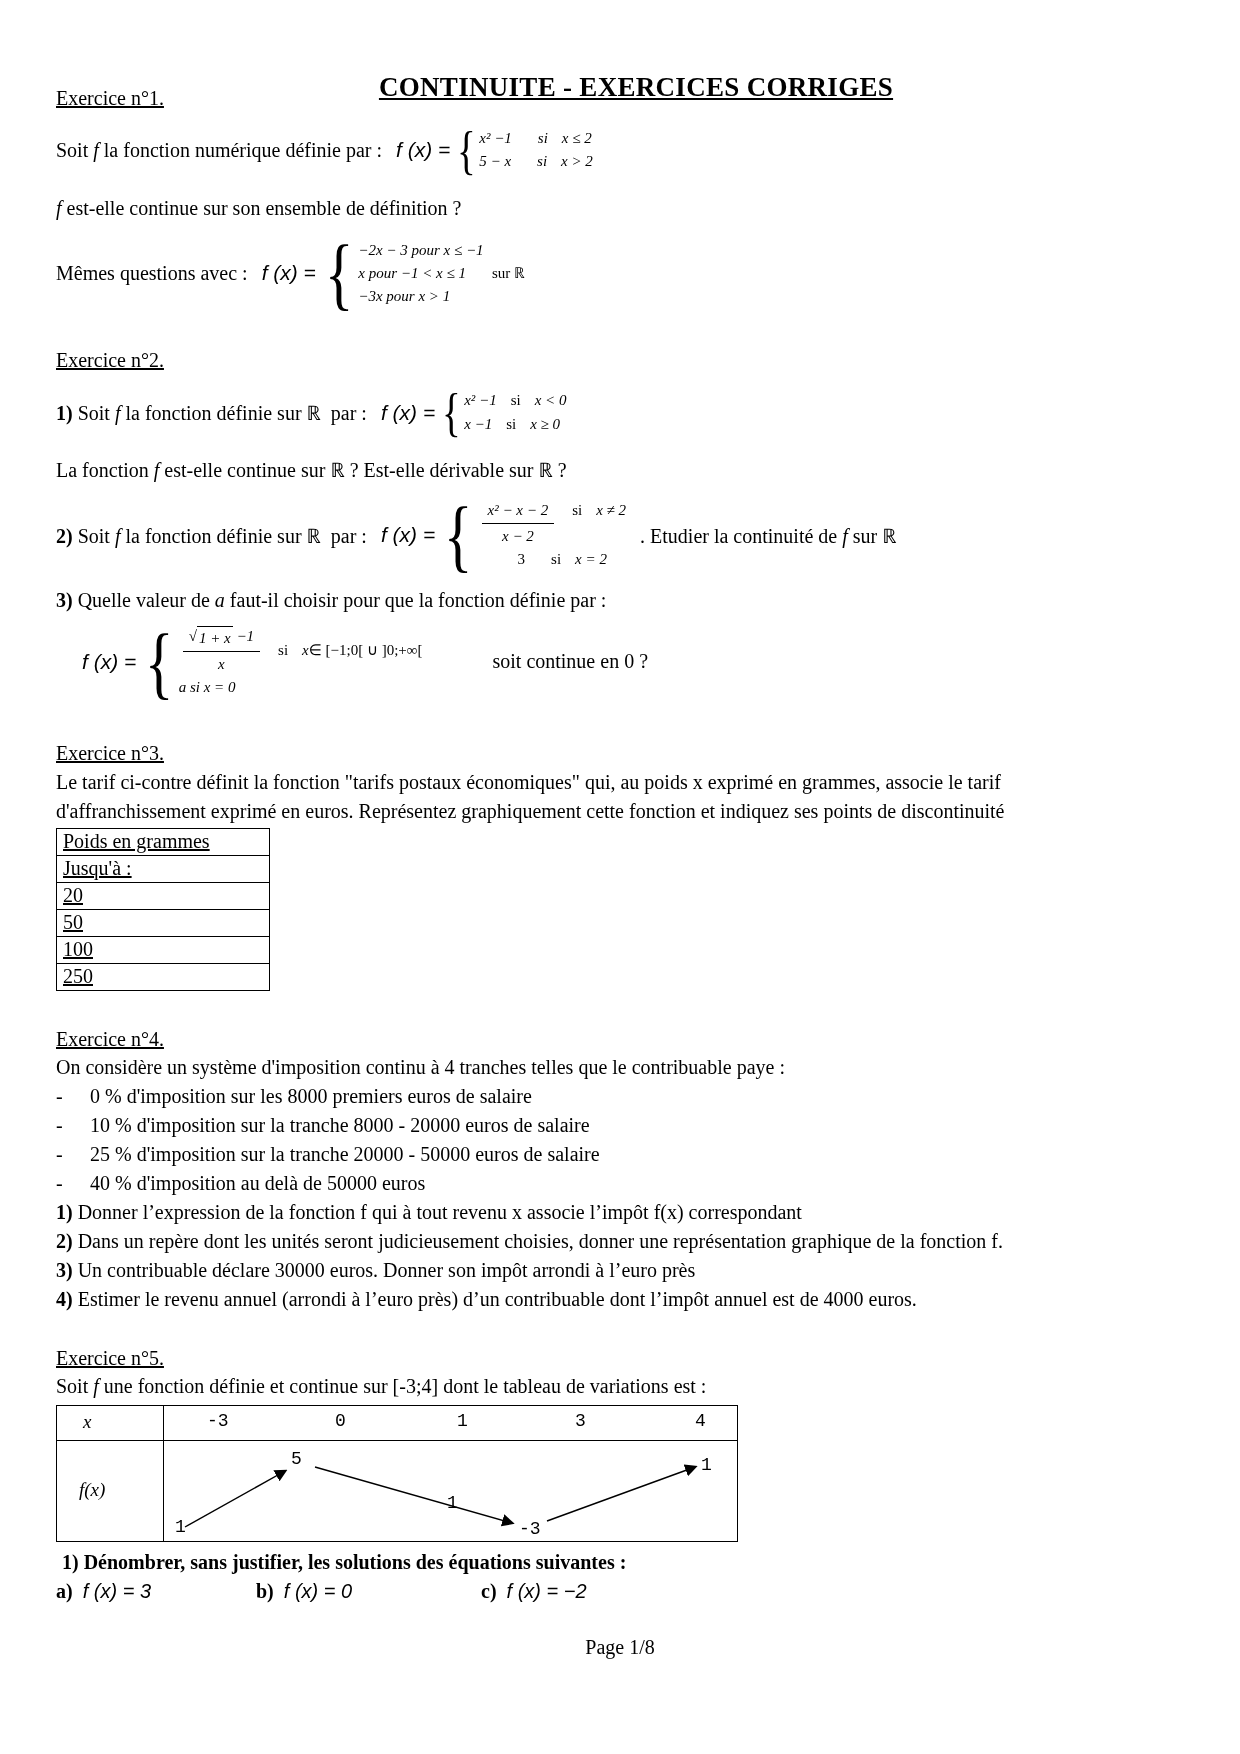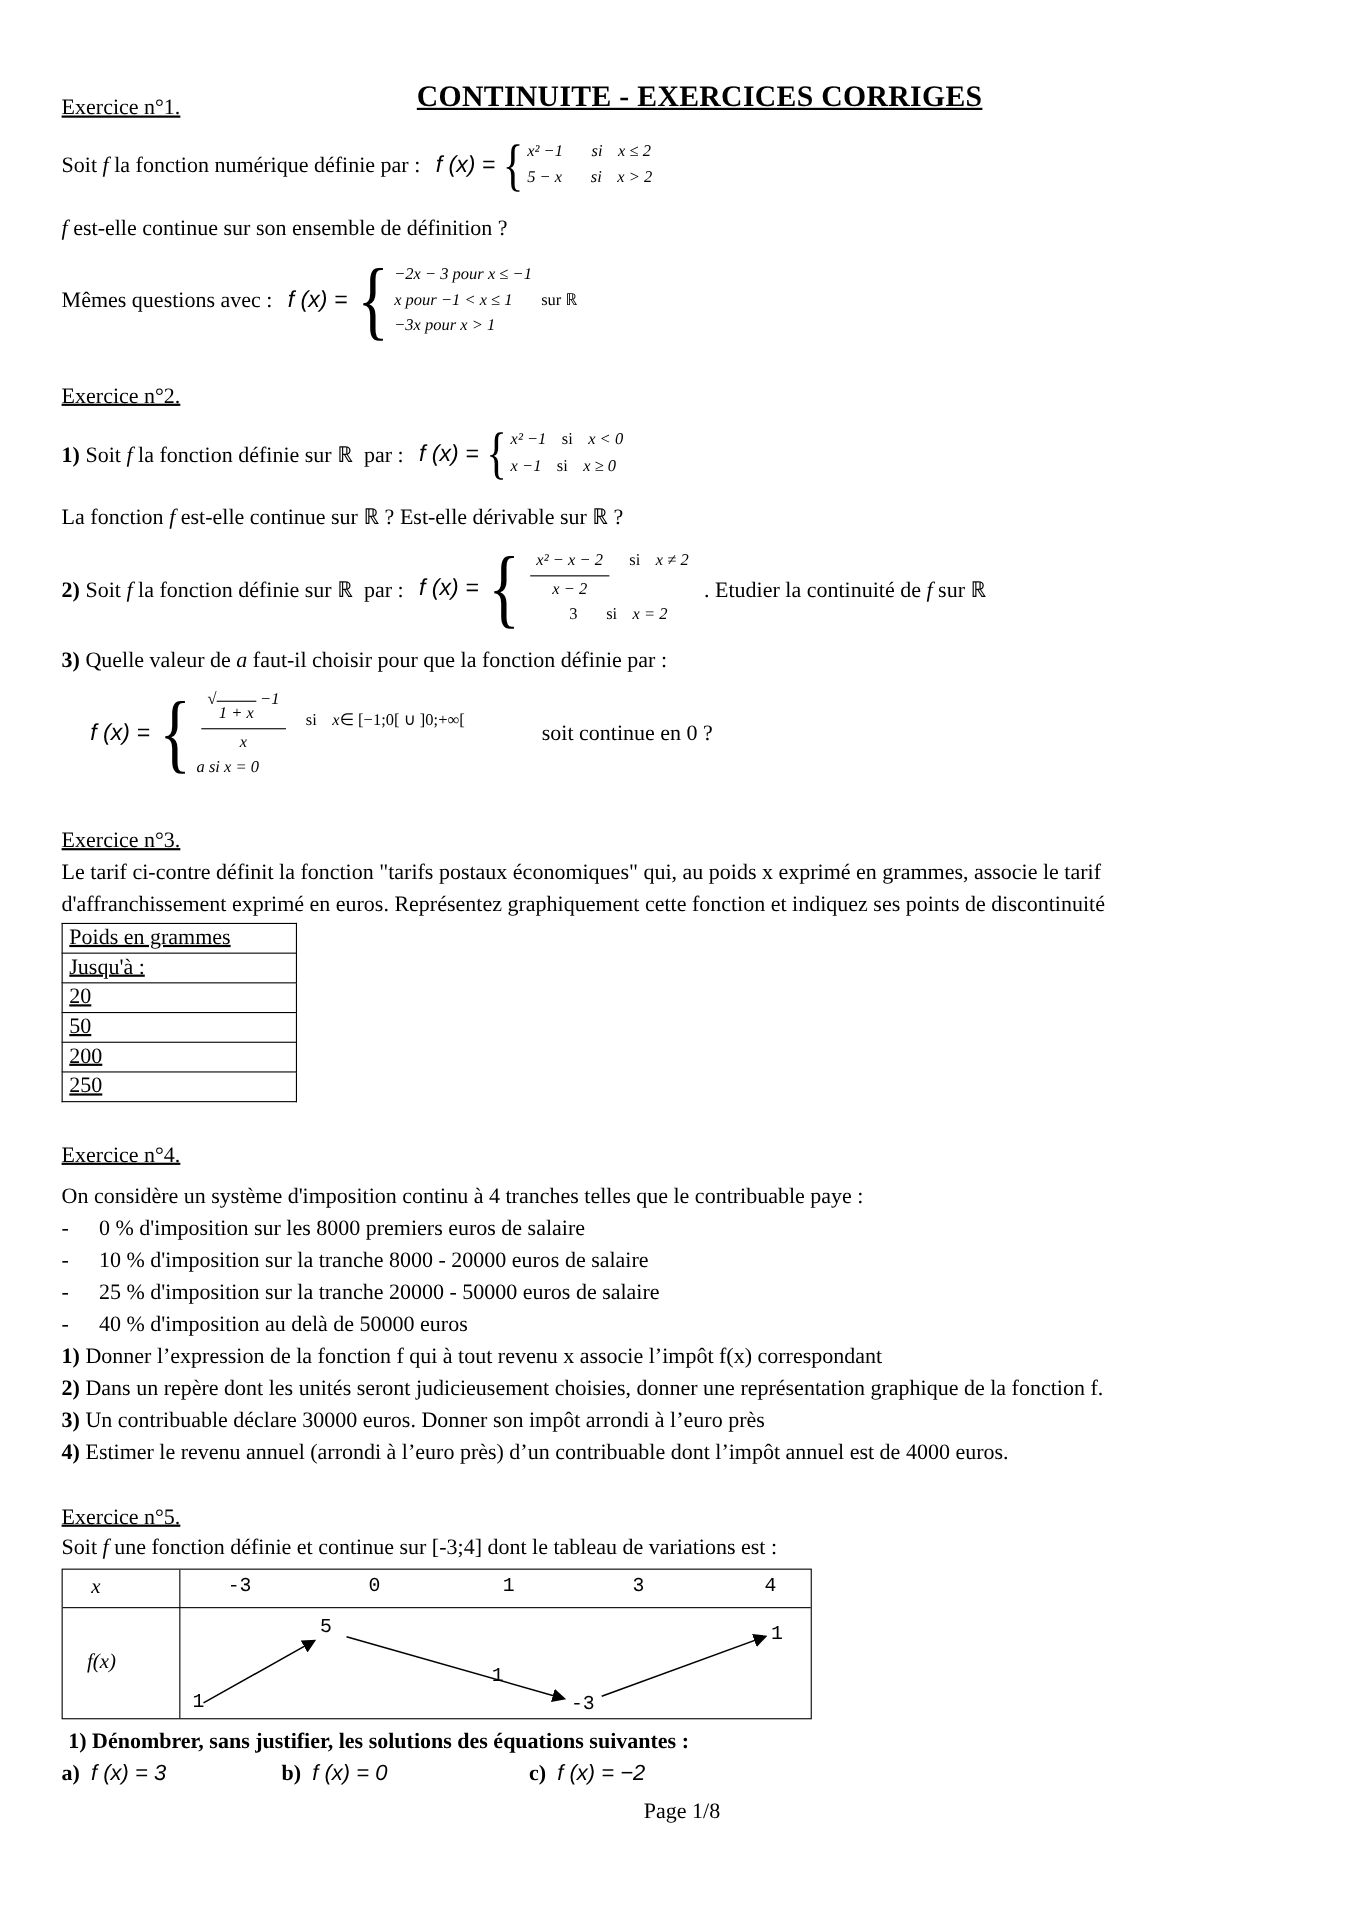--- a/index.html
+++ b/index.html
@@ -73,21 +73,21 @@
 
   
   .frac { display:inline-flex; flex-direction:column; vertical-align:middle;
           text-align:center; margin:0 4px; }
   .frac .num { border-bottom:1.4px solid #000; padding:0 6px 1px 6px; white-space:nowrap; }
   .frac .den { padding:1px 6px 0 6px; white-space:nowrap; }
 
   
   .sqrt { display:inline-flex; align-items:stretch; }
   .sqrt .rad { font-style:normal; }
-  .sqrt .under { border-top:1.3px solid #000; padding:0 2px; margin-top:12px;text-align:center; }
+  .sqrt .under { border-top:1.3px solid #000; padding:0 2px; margin-top:1px;text-align:center; }
 
   
   .tbl3 { border-collapse:collapse; margin-top:2px;text-decoration:underline; }
   .tbl3 td {
     border:1.3px solid #000;
     font-size:20px;
     padding:1px 6px 2px 6px;
     width:200px;
     height:23px;
     vertical-align:top;
@@ -284,30 +284,30 @@
       <tr>
         <td>Jusqu'à :</td>
       </tr>
       <tr>
         <td>20</td>
       </tr>
       <tr>
         <td>50</td>
       </tr>
       <tr>
-        <td>200</td>
+        <td>100</td>
       </tr>
       <tr>
         <td>250</td>
       </tr>
     </tbody>
       </table>
 
     <div class="ex-head" style="margin-top:36px;">Exercice n°4.</div>
-    <div class="para" style="margin-top:11px;">On considère un système d'imposition continu à 4 tranches telles que le contribuable paye :</div>
+    <div class="para" style="margin-top:1px;">On considère un système d'imposition continu à 4 tranches telles que le contribuable paye :</div>
 
     <div class="bullets">
       <div class="row">
           <span class="dash">-</span>
           <span>0 % d'imposition sur les 8000 premiers euros de salaire</span>
         </div>
       <div class="row">
           <span class="dash">-</span>
           <span>10 % d'imposition sur la tranche 8000 - 20000 euros de salaire</span>
         </div>

